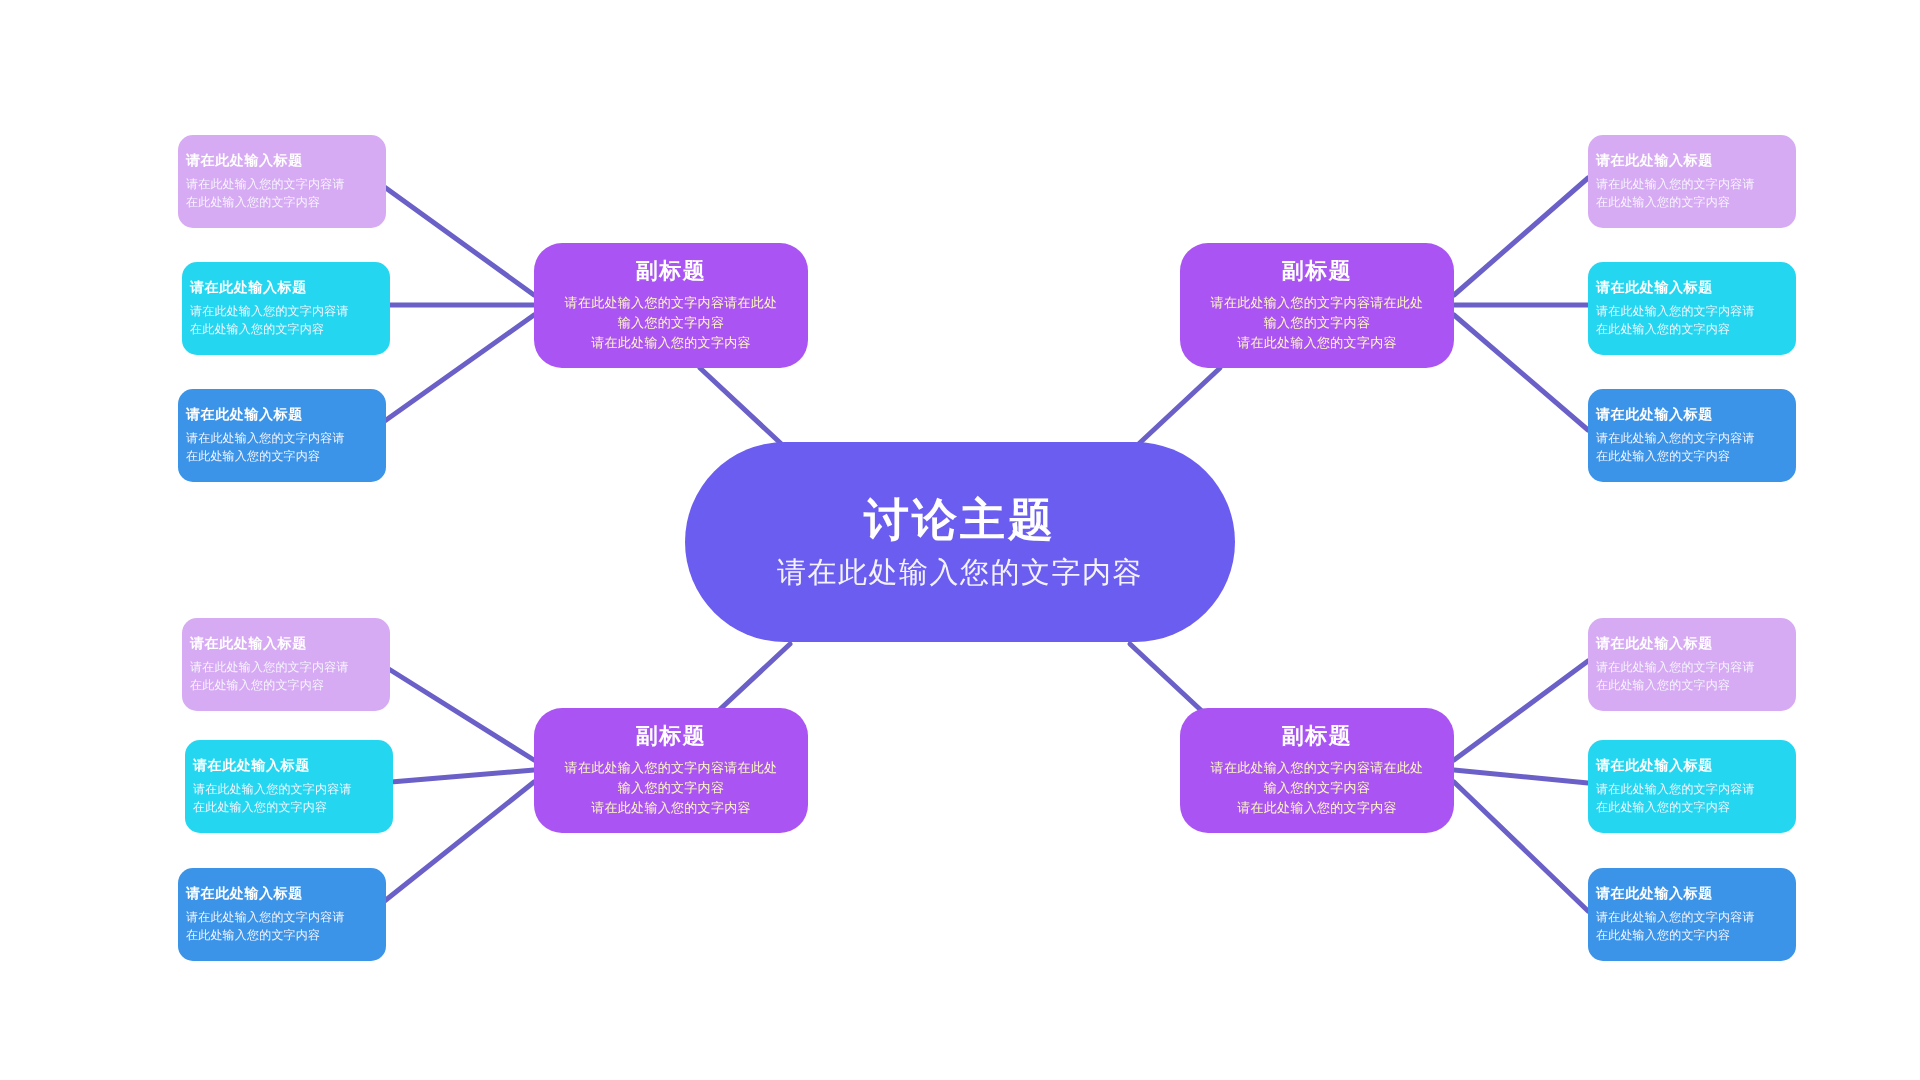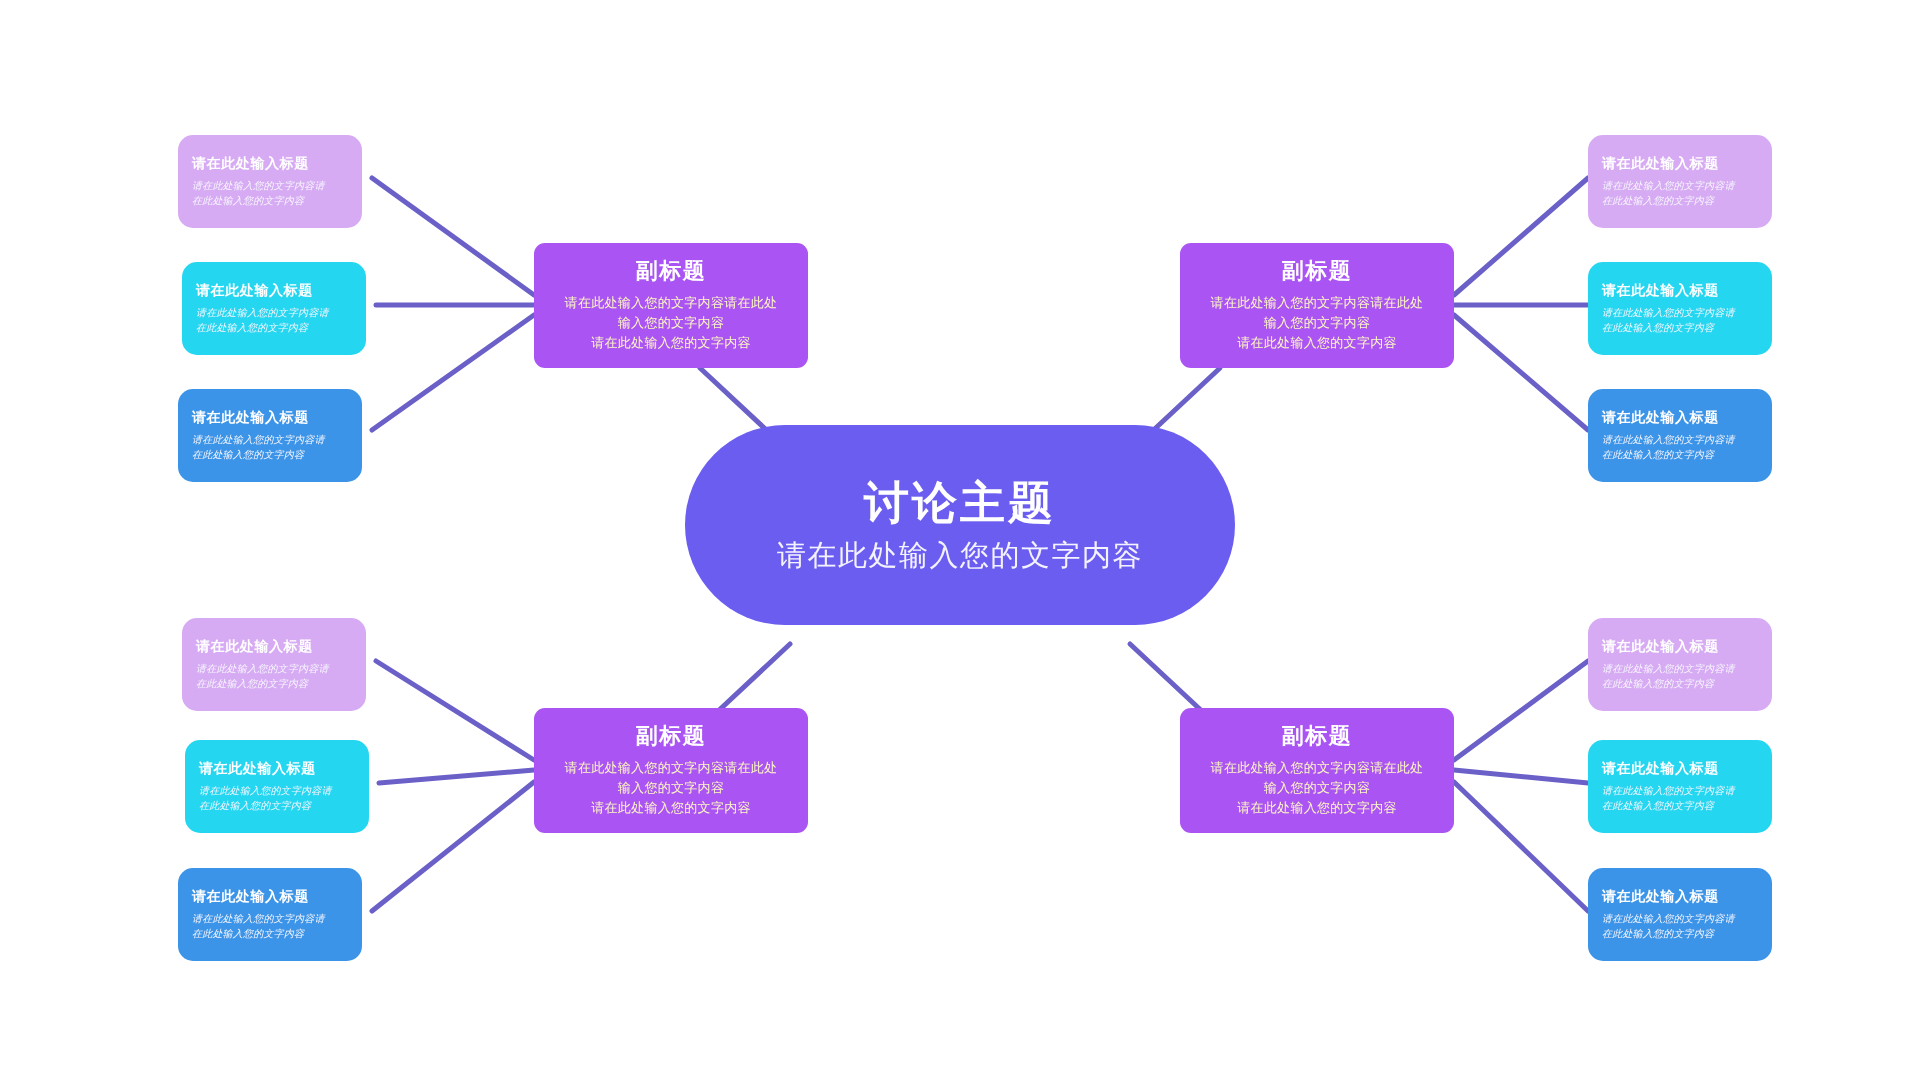--- a/index.html
+++ b/index.html
@@ -41,21 +41,21 @@
     flex-direction: column;
     align-items: center;
     justify-content: center;
   }
 
   
   .central {
     width: 550px;
     height: 200px;
     left: 685px;
-    top: 425px;
+    top: 442px;
     border-radius: 100px;
     background: #6A5DF0;
     padding: 0 28px;
   }
   .central-title {
     font-size: 45px;
     font-weight: bold;
     letter-spacing: 3px;
     line-height: 1.15;
     margin-bottom: 10px;
@@ -65,21 +65,21 @@
     font-weight: normal;
     letter-spacing: 1.5px;
     line-height: 1.2;
     color: #f4f2ff;
   }
 
   
   .branch {
     width: 274px;
     height: 125px;
-    border-radius: 11px;
+    border-radius: 28px;
     background: #AA55F3;
     padding: 10px 14px;
   }
   .branch-title {
     font-size: 22px;
     font-weight: bold;
     letter-spacing: 1.5px;
     line-height: 1.2;
     margin-bottom: 9px;
   }
@@ -91,41 +91,40 @@
     max-width: 228px;
   }
 
   .branch.tl { left: 534px; top: 243px; }
   .branch.tr { left: 1180px; top: 243px; }
   .branch.bl { left: 534px; top: 708px; }
   .branch.br { left: 1180px; top: 708px; }
 
   
   .leaf {
-    width: 184px;
+    width: 208px;
     height: 93px;
     border-radius: 15px;
-    padding: 9px 14px;
+    padding: 9px 8px;
     align-items: flex-start;
     justify-content: center;
     text-align: left;
   }
   .leaf-title {
     font-size: 14px;
     font-weight: bold;
     letter-spacing: 0.6px;
     line-height: 1.2;
     margin-bottom: 7px;
   }
   .leaf-body {
-    font-size: 10px;
+    font-size: 12px;
     line-height: 1.5;
     letter-spacing: 0.2px;
     color: #f6f6ff;
-    font-style: italic;
   }
 
   .leaf.violet { background: #D7ABF3; }
   .leaf.cyan   { background: #25D6F0; }
   .leaf.blue   { background: #3B94E8; }
 
   
   .leaf.l1 { left: 178px; top: 135px; }
   .leaf.l2 { left: 182px; top: 262px; }
   .leaf.l3 { left: 178px; top: 389px; }

